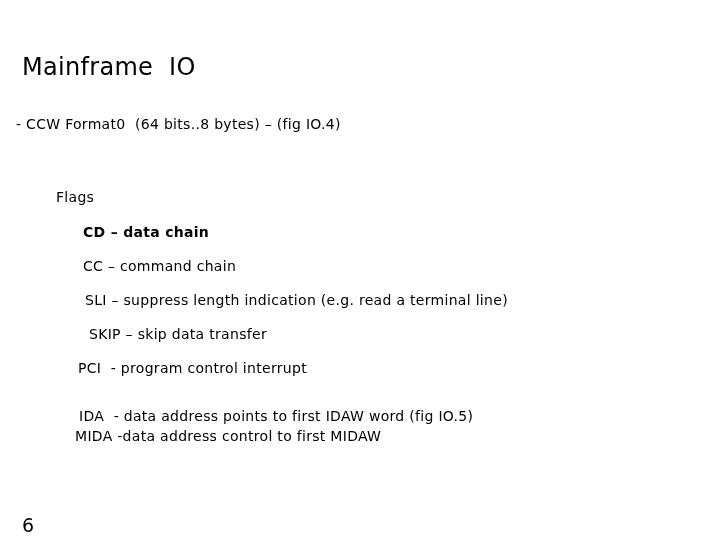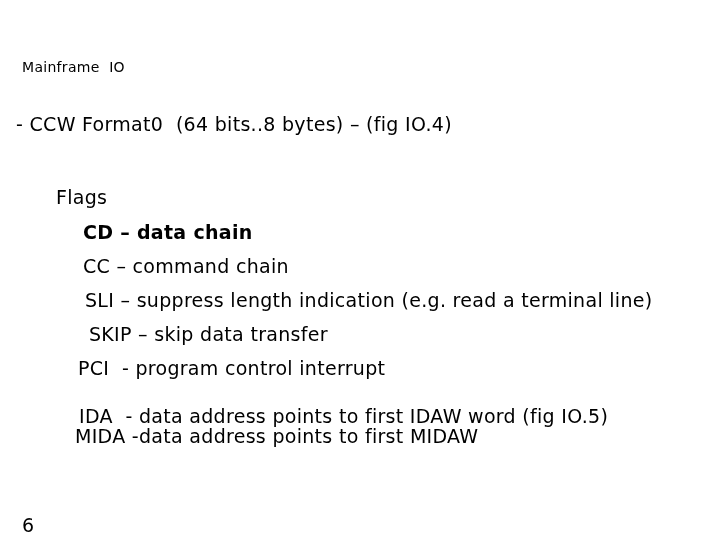--- a/index.html
+++ b/index.html
@@ -13,29 +13,29 @@
     height: 540px;
     background: #ffffff;
     overflow: hidden;
     font-family: "DejaVu Sans", "Liberation Sans", sans-serif;
     color: #000000;
   }
   .slide-title {
     position: absolute;
     left: 22px;
     top: 54px;
-    font-size: 14px;
+    font-size: 24px;
     line-height: 26px;
     letter-spacing: 0.3px;
     white-space: pre;
     color: #000000;
   }
   .line {
     position: absolute;
-    font-size: 19px;
+    font-size: 14px;
     line-height: 22px;
     letter-spacing: 0.3px;
     white-space: pre;
     color: #000000;
   }
   .l0 { left: 16px;  top: 113px; }
   .l1 { left: 83px;  top: 152px; }
   .l2 { left: 56px;  top: 186px; }
   .l3 { left: 83px;  top: 221px; font-weight: bold; }
   .l4 { left: 83px;  top: 255px; }
@@ -60,16 +60,16 @@
   <div class="slide-title">Mainframe  IO</div>
 
   <div class="line l0">- CCW Format0  (64 bits..8 bytes) – (fig IO.4)</div>
   <div class="line l2">Flags</div>
   <div class="line l3">CD – data chain</div>
   <div class="line l4">CC – command chain</div>
   <div class="line l5">SLI – suppress length indication (e.g. read a terminal line)</div>
   <div class="line l6">SKIP – skip data transfer</div>
   <div class="line l7">PCI  - program control interrupt</div>
   <div class="line l8">IDA  - data address points to first IDAW word (fig IO.5)</div>
-  <div class="line l9">MIDA -data address points to first MIDAW</div>
+  <div class="line l9">MIDA -data address control to first MIDAW</div>
 
   <div class="page-number">6</div>
 </div>
 
 </body></html>

